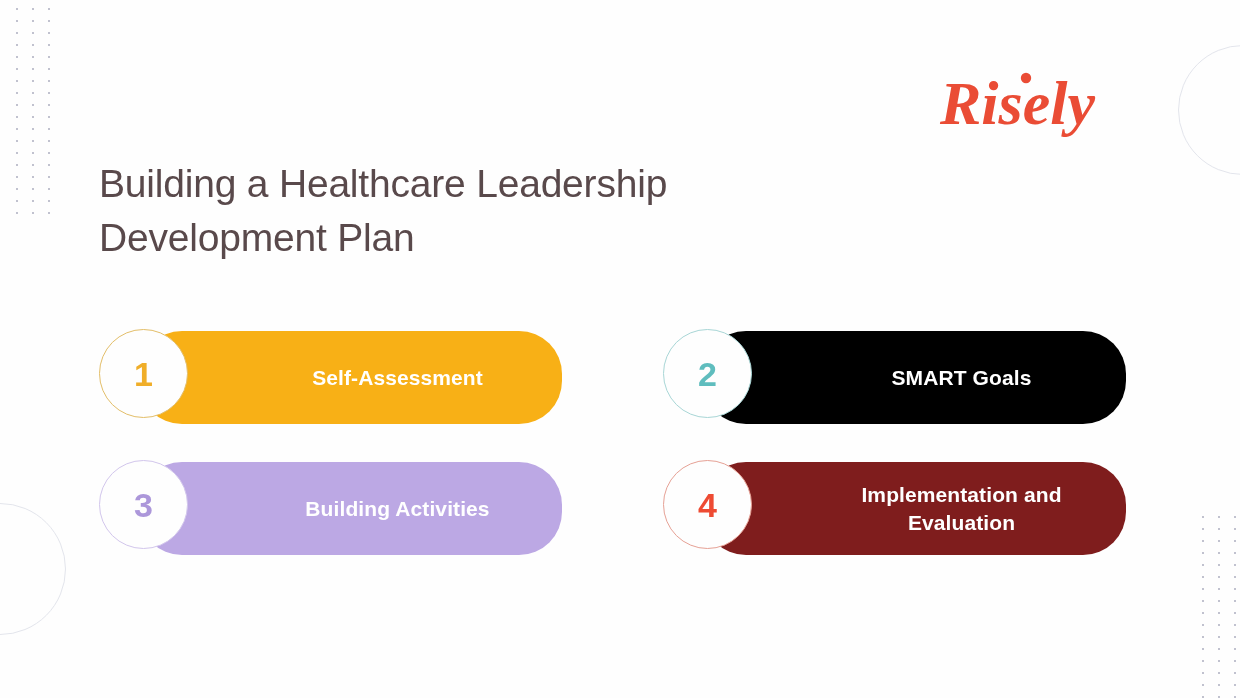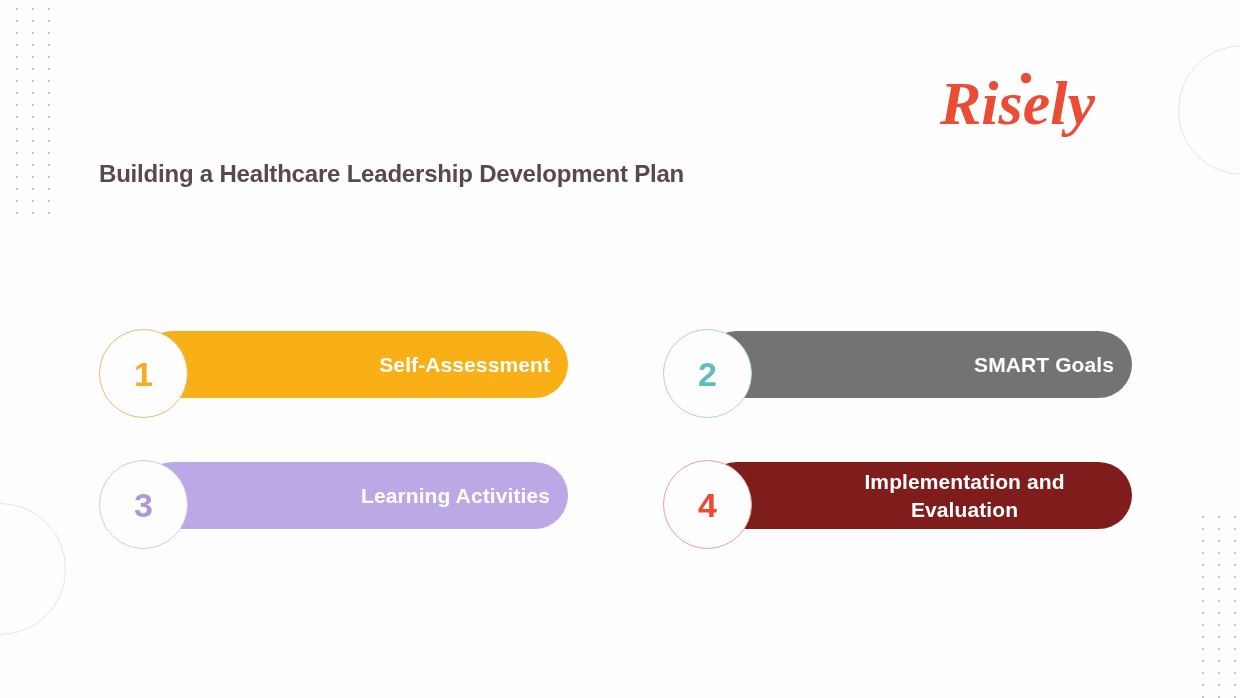--- a/index.html
+++ b/index.html
@@ -69,23 +69,23 @@
   #logo svg { display: block; width: 100%; height: 100%; }
 
   
   #page-title {
     position: absolute;
     left: 99px;
     top: 157px;
     width: 760px;
     margin: 0;
     color: #59494b;
-    font-size: 24px;
+    font-size: 39px;
     line-height: 1.38;
-    font-weight: 700;
+    font-weight: 400;
     letter-spacing: -0.2px;
   }
 
   
   #steps {
     position: absolute;
     left: 99px;
     top: 329px;
     width: 1045px;
     display: grid;
@@ -96,26 +96,26 @@
 
   .step {
     position: relative;
     height: 89px;
   }
 
   .step-bar {
     position: absolute;
     left: 40px;
     top: 2px;
-    right: 10px;
-    height: 67px;
+    right: 16px;
+    height: 93px;
     border-radius: 43px;
     display: flex;
     align-items: center;
-    justify-content: flex-end;
+    justify-content: center;
     box-sizing: border-box;
     padding-left: 112px;
     padding-right: 18px;
   }
 
   .step-label {
     color: #ffffff;
     font-size: 21px;
     font-weight: 700;
     line-height: 1.3;
@@ -169,31 +169,31 @@
     <div class="step">
       <div class="step-bar" style="background: rgb(248, 176, 22);">
         <span class="step-label">Self-Assessment</span>
       </div>
       <div class="step-badge" style="border-color: rgb(227, 190, 105);">
         <span class="step-number" style="color: rgb(240, 174, 41);">1</span>
       </div>
     </div>
 
     <div class="step">
-      <div class="step-bar" style="background: #737373;">
+      <div class="step-bar" style="background: #000000;">
         <span class="step-label">SMART Goals</span>
       </div>
       <div class="step-badge" style="border-color: rgb(168, 214, 214);">
         <span class="step-number" style="color: rgb(95, 189, 190);">2</span>
       </div>
     </div>
 
     <div class="step">
       <div class="step-bar" style="background: rgb(188, 168, 228);">
-        <span class="step-label">Learning Activities</span>
+        <span class="step-label">Building Activities</span>
       </div>
       <div class="step-badge" style="border-color: rgb(210, 198, 236);">
         <span class="step-number" style="color: rgb(172, 151, 218);">3</span>
       </div>
     </div>
 
     <div class="step">
       <div class="step-bar" style="background: #7f1d1d;">
         <span class="step-label">Implementation and Evaluation</span>
       </div>

